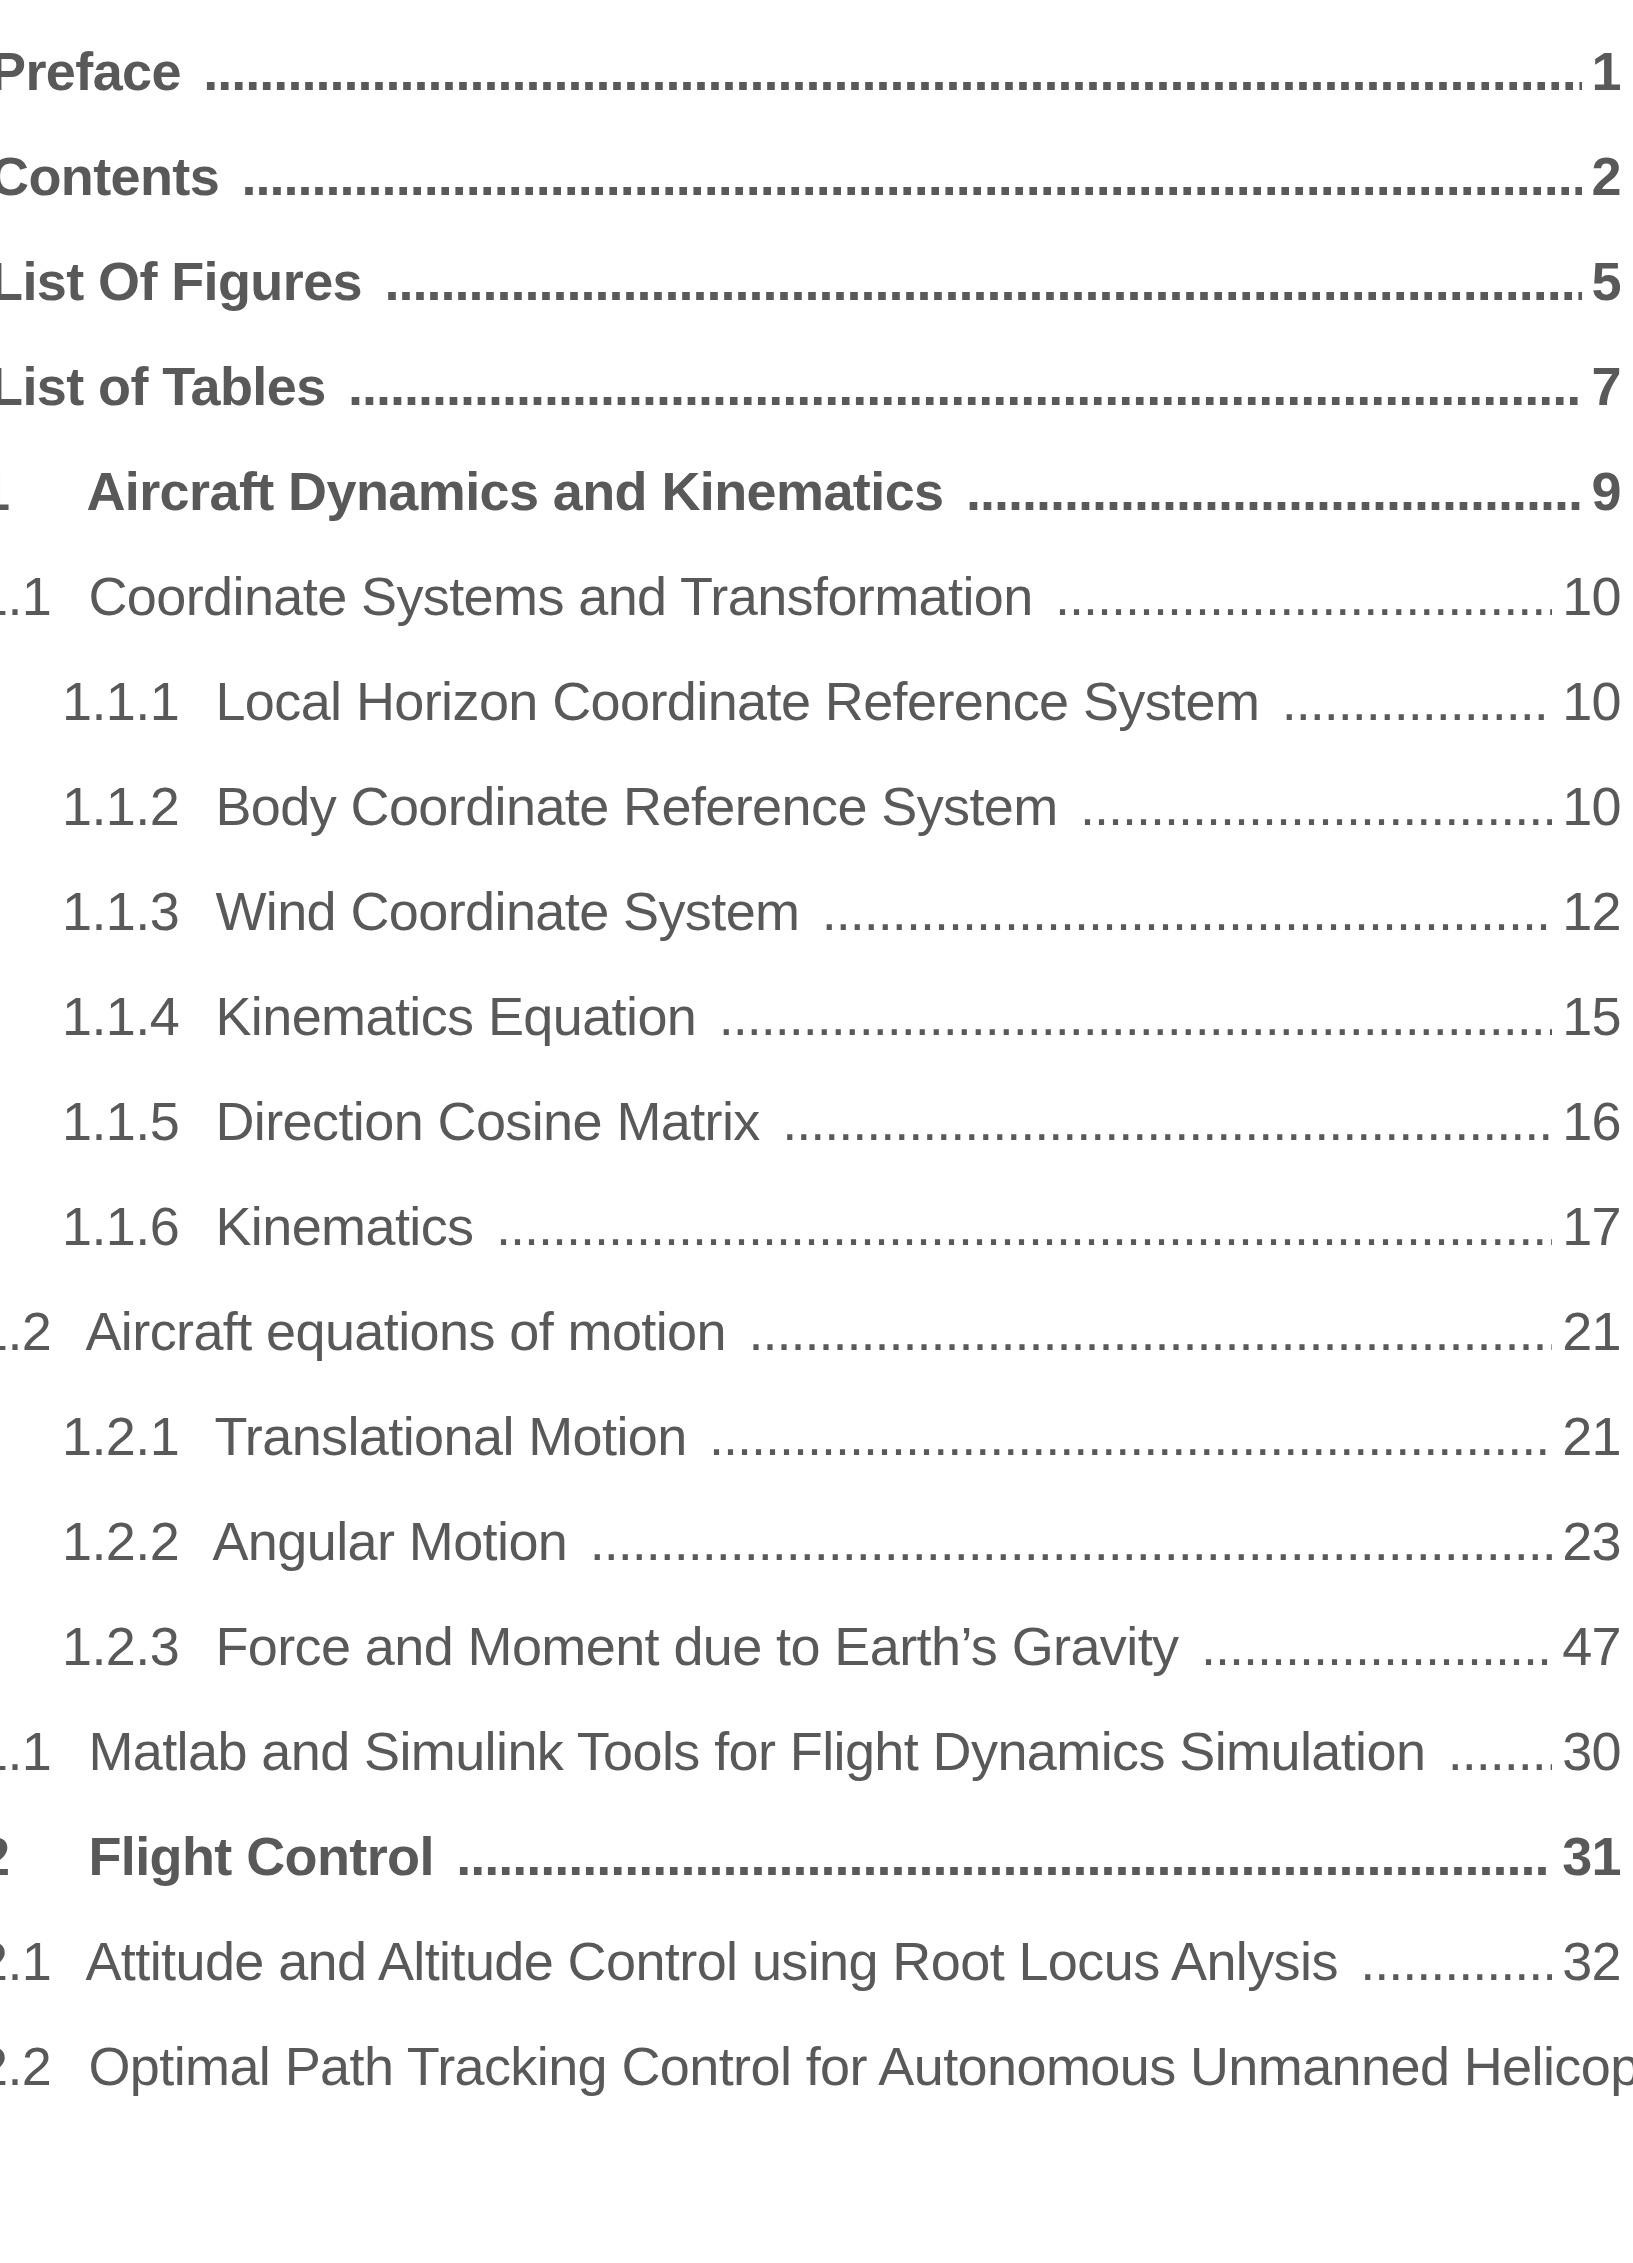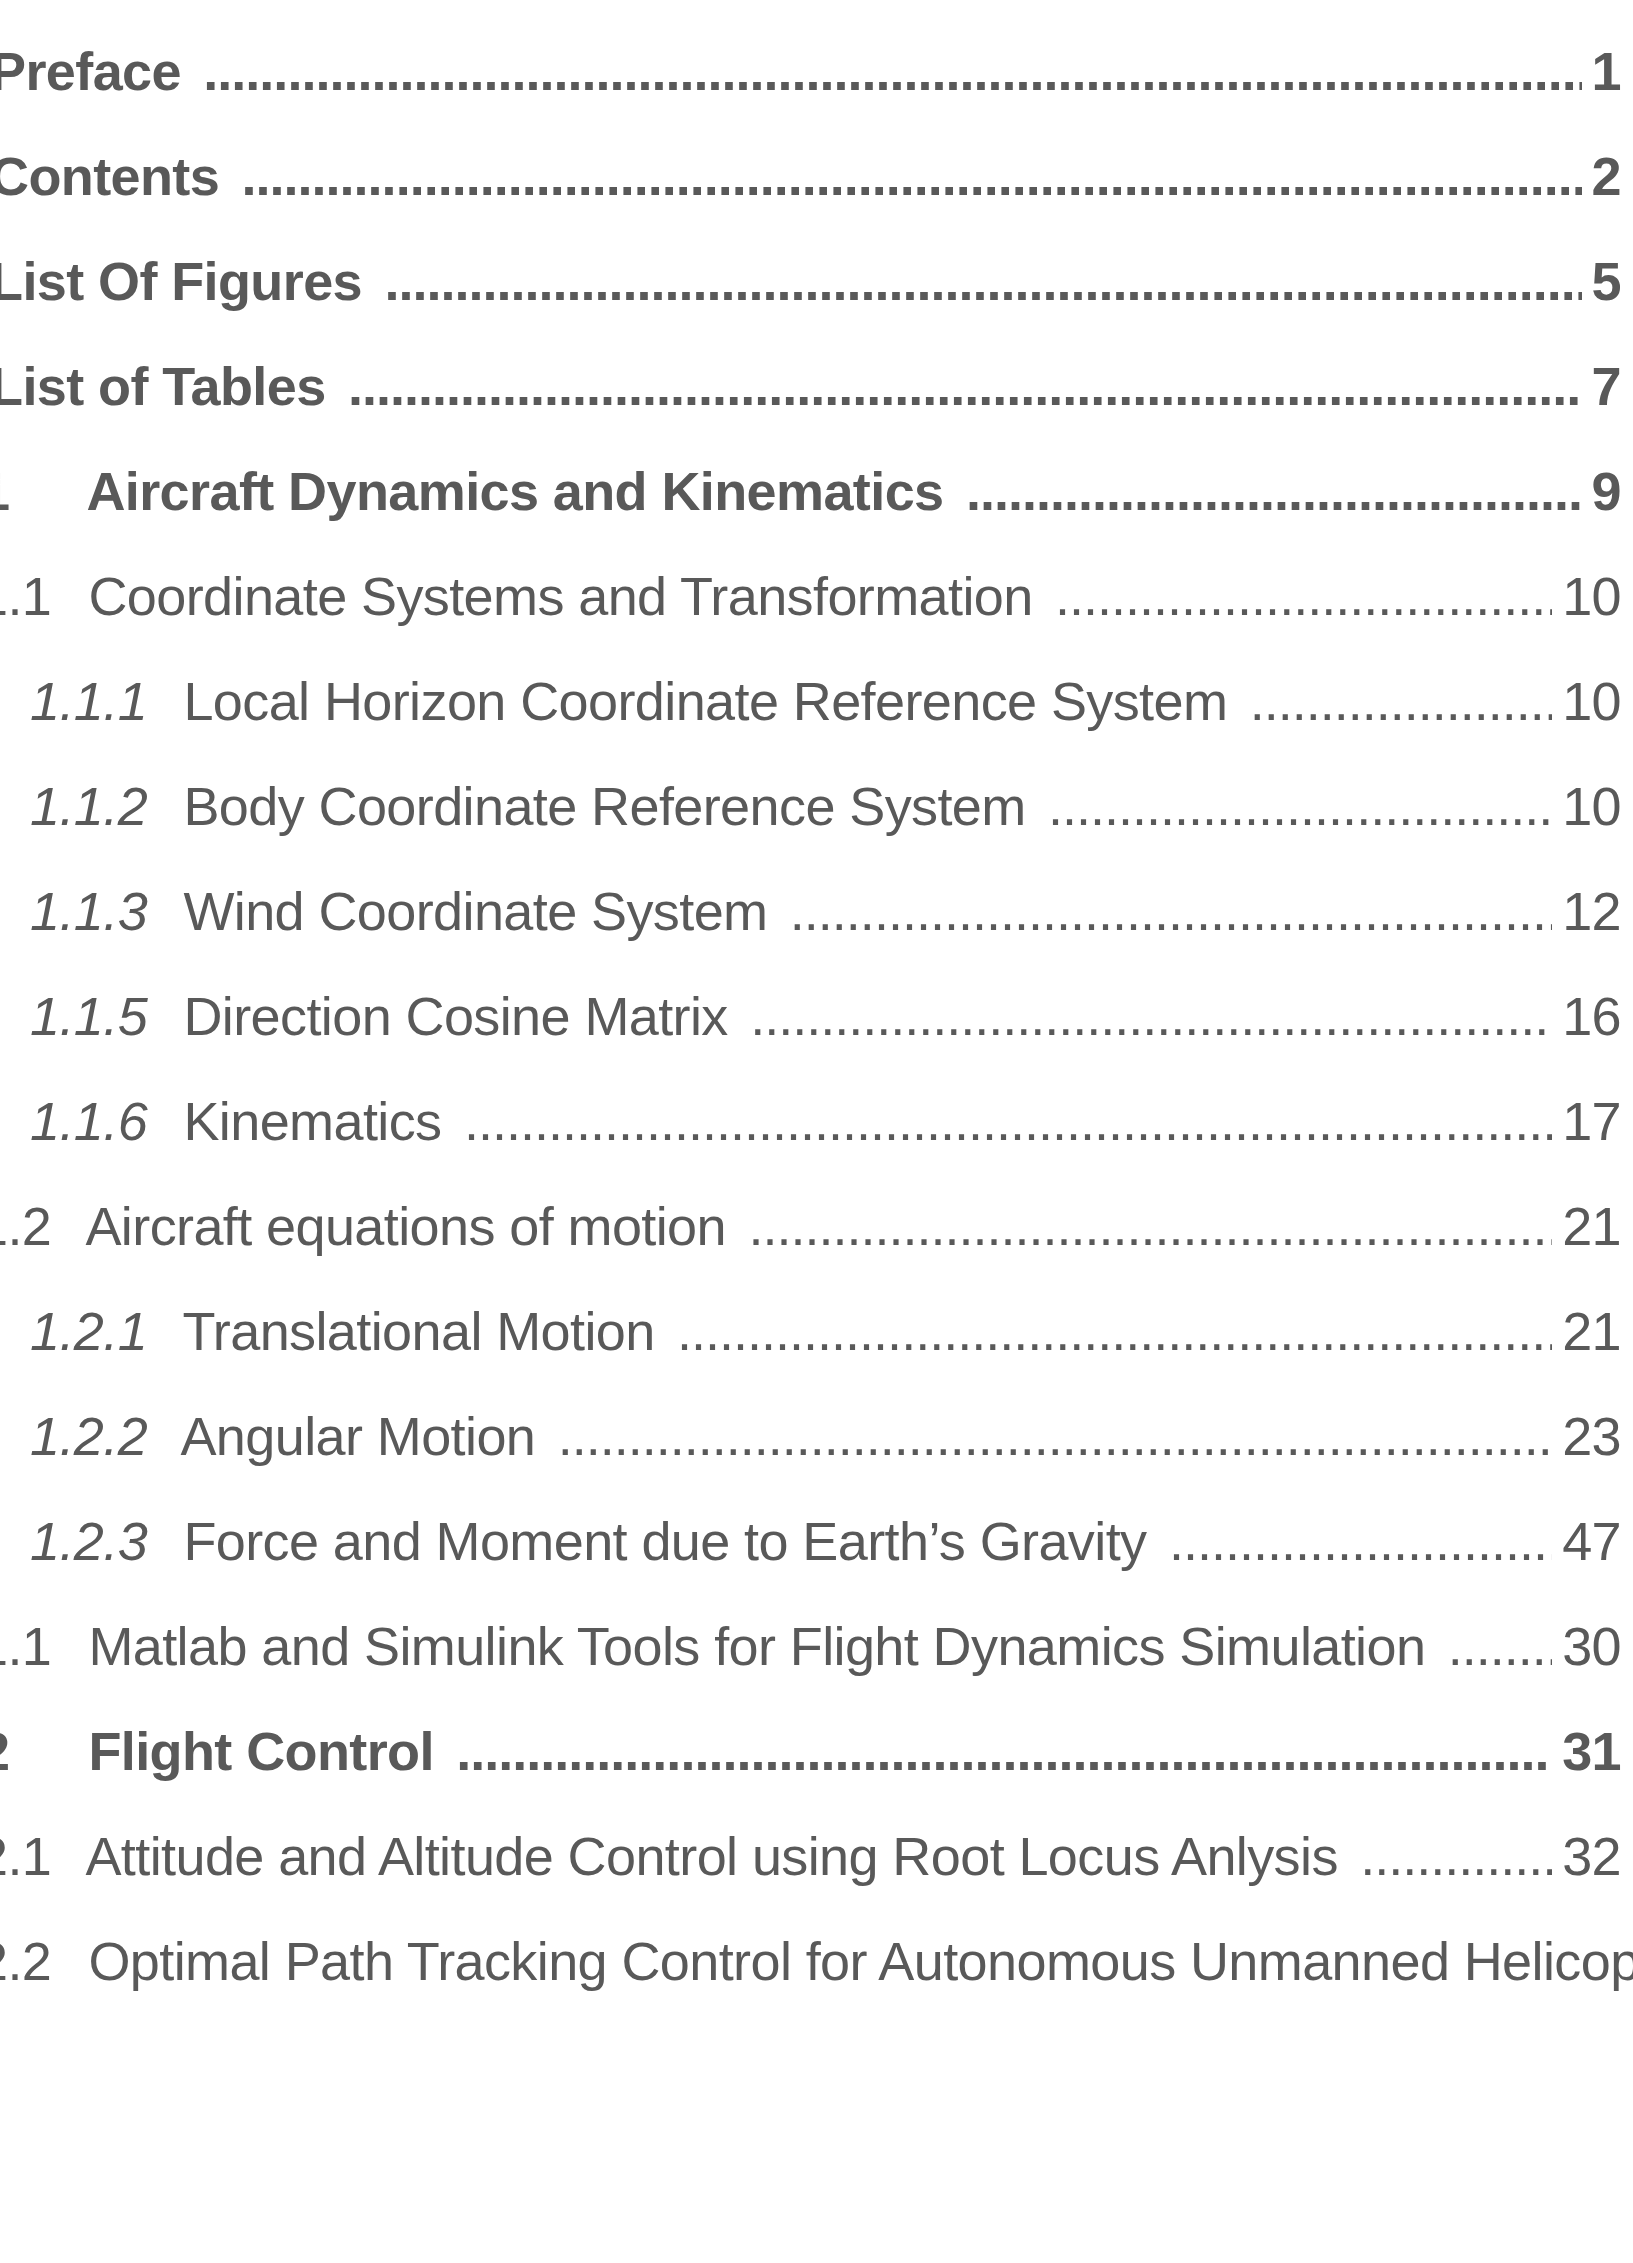--- a/index.html
+++ b/index.html
@@ -29,21 +29,21 @@
     overflow: hidden;
   }
   .row.bold { font-weight: 700; }
   .num {
     display: inline-block;
     vertical-align: baseline;
   }
   .lvl0 { margin-left: -10px; }
   .chapter .num { width: 94px; margin-left: -20px; }
   .lvl1 .num { width: 96px; margin-left: -22px; }
-  .lvl2 .num { width: 139px; margin-left: 30px; font-style: italic; }
+  .lvl2 .num { width: 139px; margin-left: 62px; }
   .title { display: inline; }
   .leader {
     display: inline;
     padding-left: 8px;
     letter-spacing: -1px;
   }
   .leader::after {
     content: "................................................................................................................................................................................................................................................................................................................................";
   }
   .page {
@@ -109,20 +109,26 @@
     <span class="leader"></span>
     <span class="page">10</span>
   </div>
     <div class="row lvl2">
     <span class="num">1.1.3</span>
     <span class="title">Wind Coordinate System</span>
     <span class="leader"></span>
     <span class="page">12</span>
   </div>
     <div class="row lvl2">
+    <span class="num">1.1.4</span>
+    <span class="title">Kinematics Equation</span>
+    <span class="leader"></span>
+    <span class="page">15</span>
+  </div>
+    <div class="row lvl2">
     <span class="num">1.1.5</span>
     <span class="title">Direction Cosine Matrix</span>
     <span class="leader"></span>
     <span class="page">16</span>
   </div>
     <div class="row lvl2">
     <span class="num">1.1.6</span>
     <span class="title">Kinematics</span>
     <span class="leader"></span>
     <span class="page">17</span>

